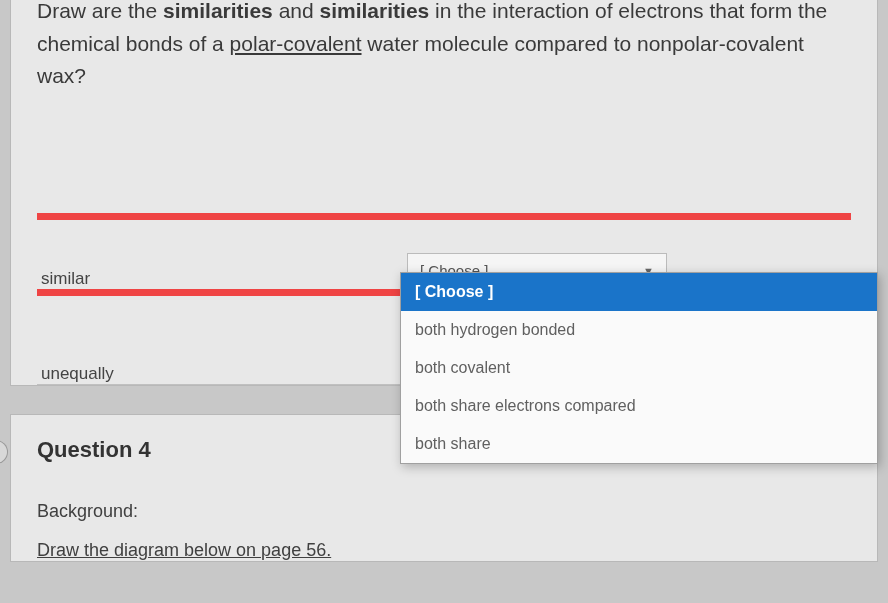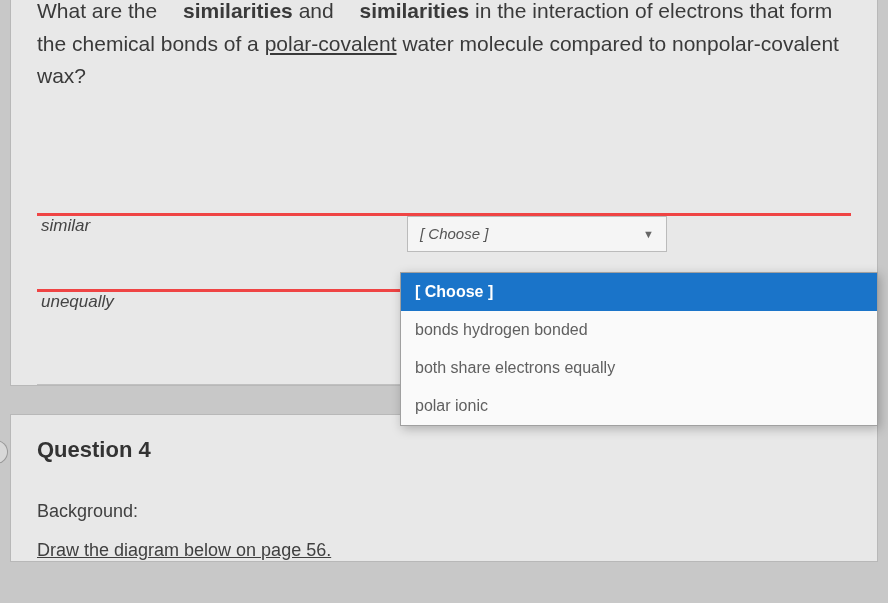--- a/index.html
+++ b/index.html
@@ -18,27 +18,26 @@
     margin: -30px 10px 0 10px;
     padding: 24px 26px 0 26px;
     position: relative;
   }
   .prompt {
     font-size: 21px;
     line-height: 1.55;
     color: #3a3a3a;
     margin-bottom: 120px;
   }
-  .prompt b { font-weight: 700; margin-left: 20px; }
+  .prompt b { font-weight: 700; }
   .row {
     display: flex;
-    border-top: 3px solid #ef4444;
+    border-top: 7px solid #ef4444;
     min-height: 76px;
-    align-items: flex-start;
-    font-style: italic;
+    align-items: flex-end;
   }
   .row:last-child { border-bottom: 1px solid #c0c0c0; }
   .row-label {
     flex: 0 0 360px;
     padding: 0 10px 0 4px;
     font-size: 17px;
     color: #444;
   }
   .row-control {
     flex: 1;
@@ -123,21 +122,21 @@
     background: #d8d8d8;
   }
 </style>
 </head>
 <body>
 
 <div class="nav-circle"></div>
 
 <div class="question-card">
   <div class="prompt">
-    <span>What are the </span><b>similarities</b><span> and </span><b>similarities</b><span> in the interaction of electrons that form the chemical bonds of a </span><u>polar-covalent</u><span> water molecule compared to nonpolar-covalent wax?</span>
+    <span>Draw are the </span><b>similarities</b><span> and </span><b>similarities</b><span> in the interaction of electrons that form the chemical bonds of a </span><u>polar-covalent</u><span> water molecule compared to nonpolar-covalent wax?</span>
   </div>
 
   <div class="row">
     <div class="row-label">similar</div>
     <div class="row-control">
       <div class="select-box">
         <span>[ Choose ]</span>
         <span class="caret">▼</span>
       </div>
     </div>
@@ -151,16 +150,17 @@
 
 <div class="next-card">
   <div class="q-heading">Question 4</div>
   <div class="bg-label">Background:</div>
   <div class="draw-line">Draw the diagram below on page 56.</div>
 
 </div>
 
 <div class="dropdown">
   <div class="opt selected">[ Choose ]</div>
-  <div class="opt">bonds hydrogen bonded</div>
-  <div class="opt">both share electrons equally</div>
-  <div class="opt">polar ionic</div>
+  <div class="opt">both hydrogen bonded</div>
+  <div class="opt">both covalent</div>
+  <div class="opt">both share electrons compared</div>
+  <div class="opt">both share</div>
 </div>
 
 </body></html>

